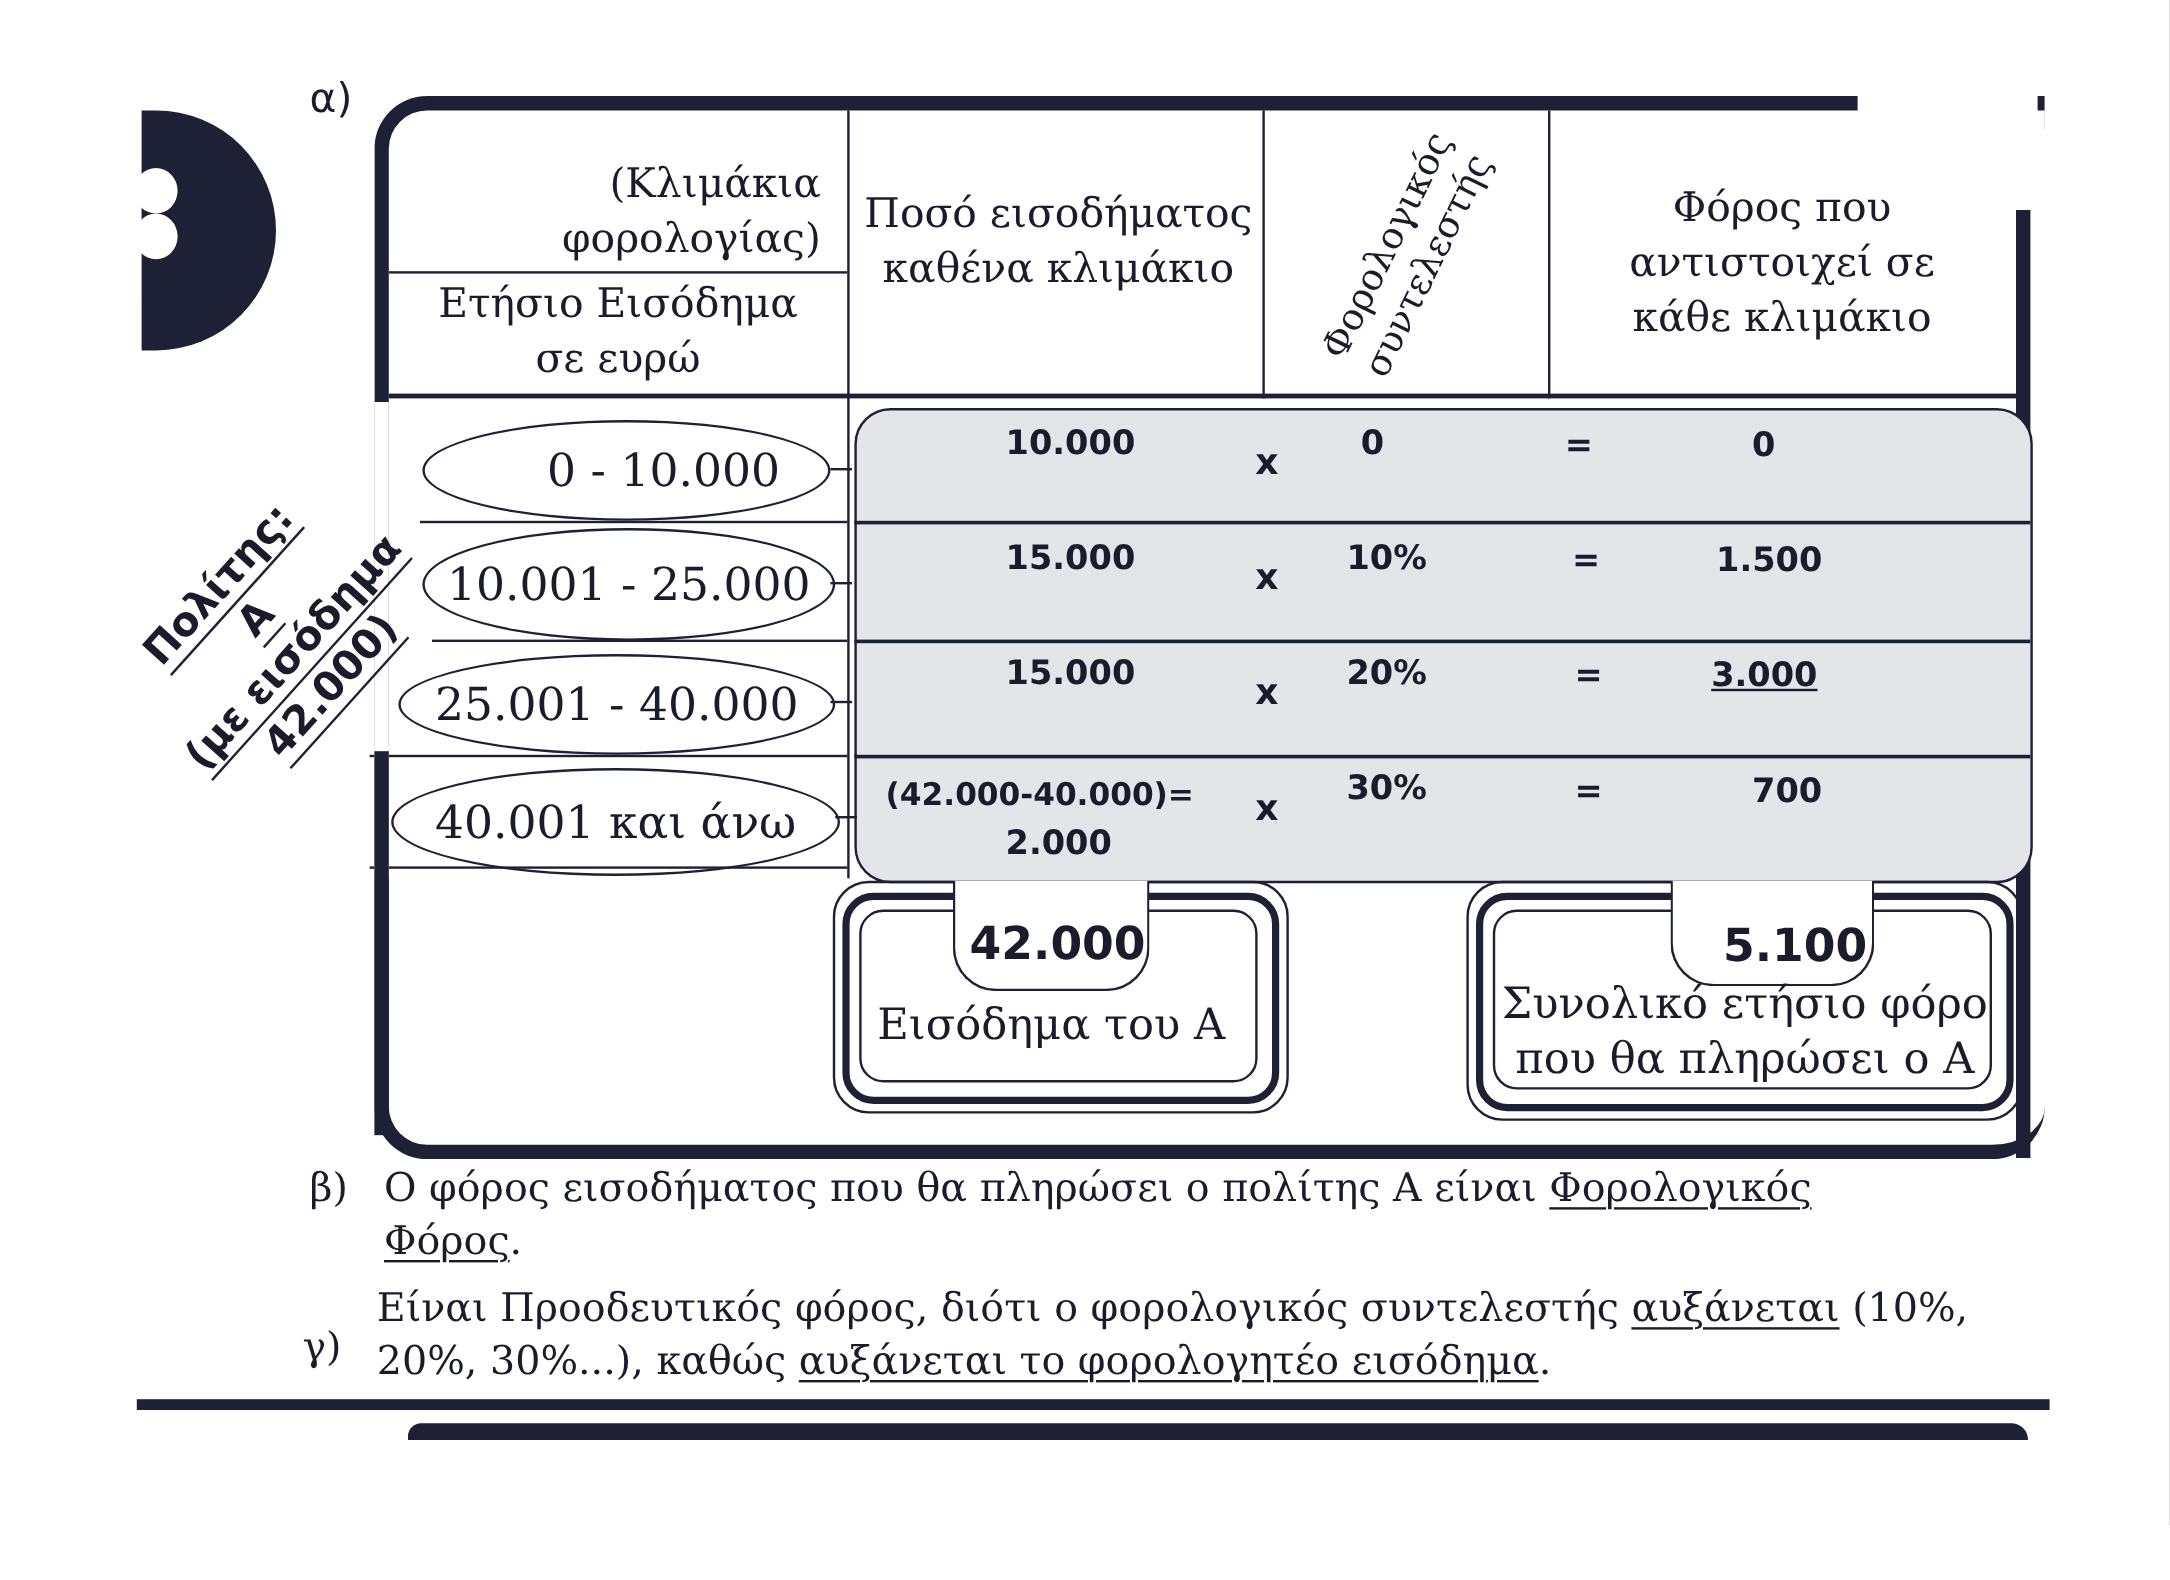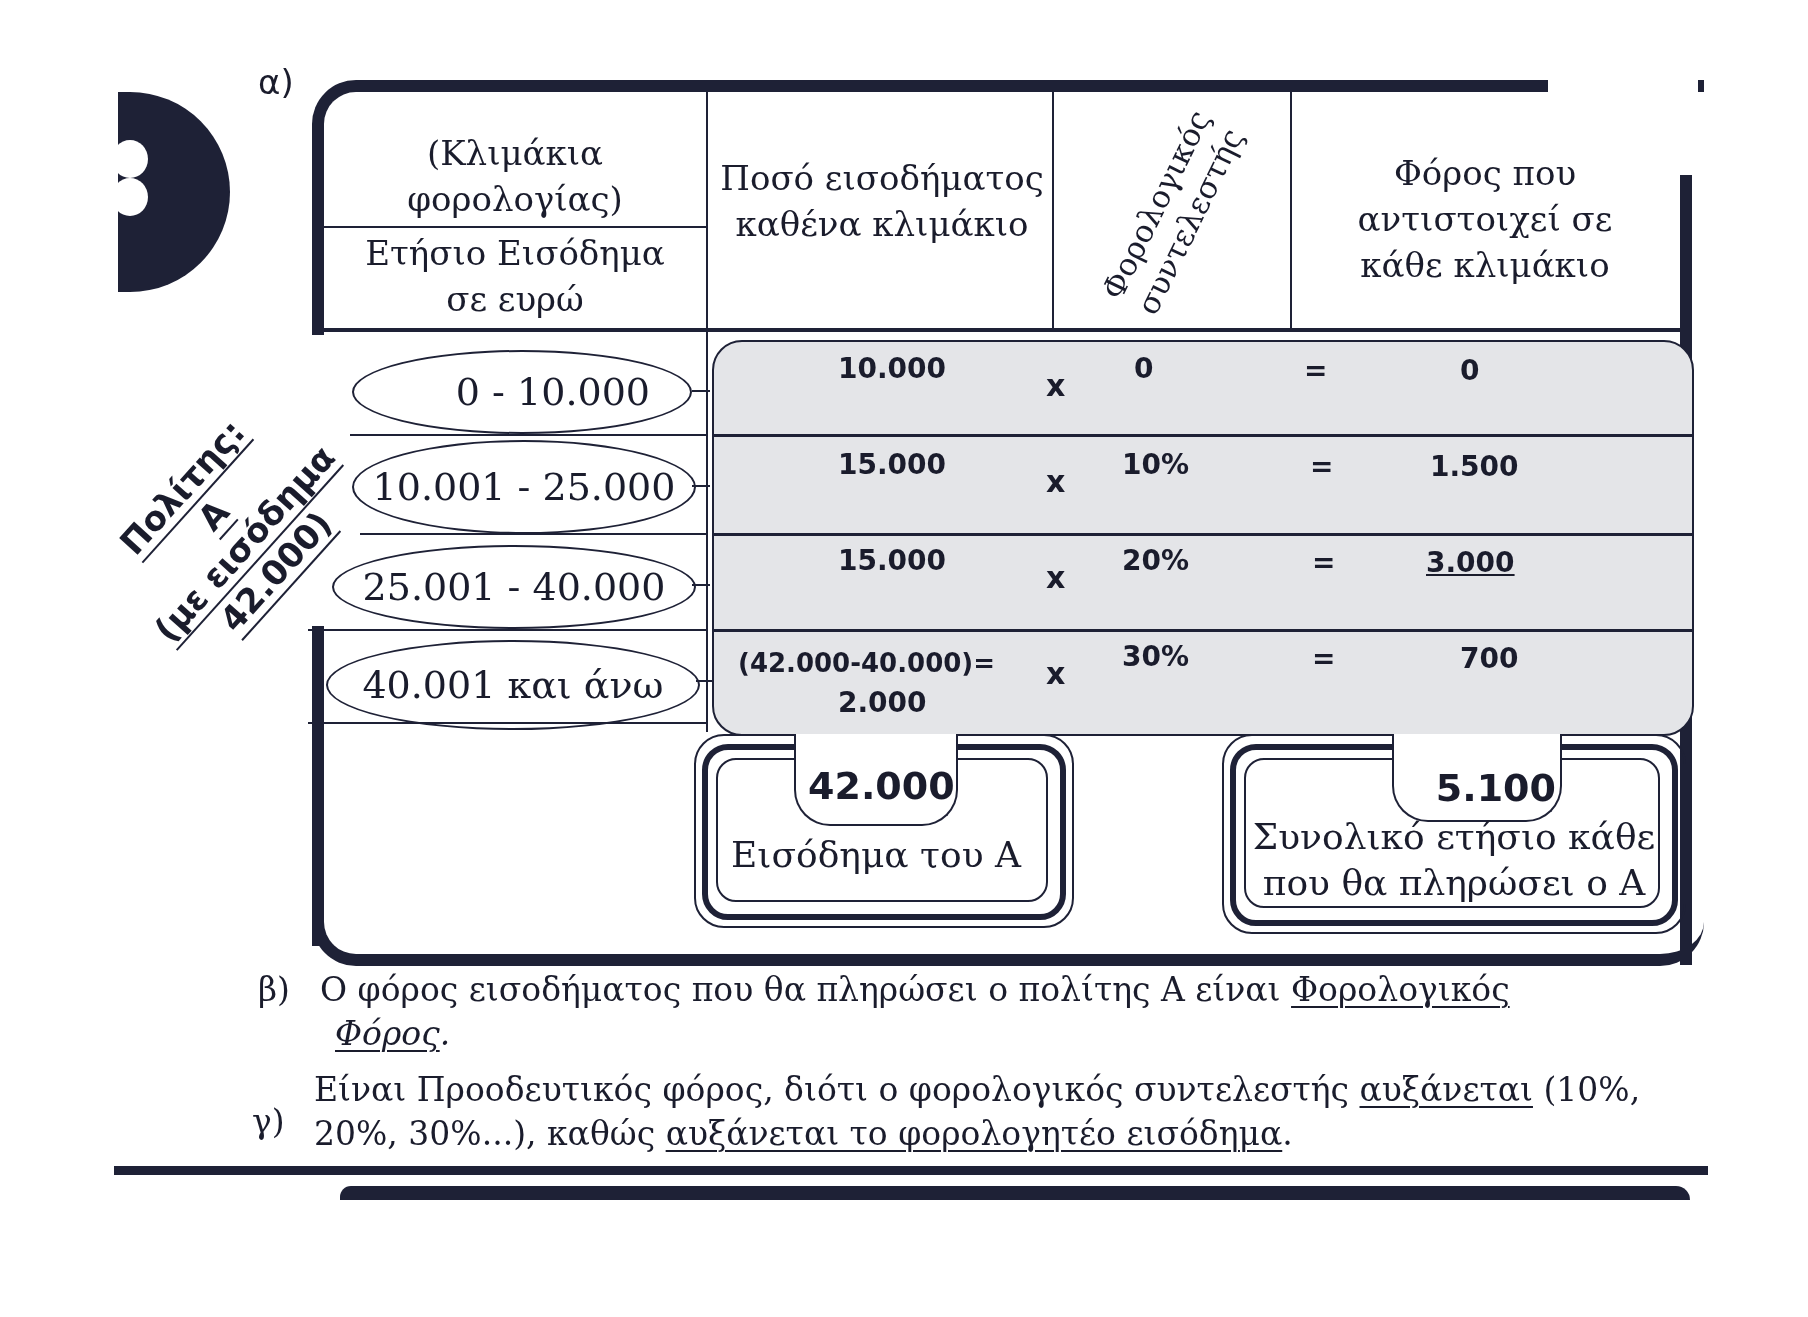--- a/index.html
+++ b/index.html
@@ -64,21 +64,21 @@
 <div class="abs frame"></div>
 <div class="abs white-cover"></div>
 <div class="abs frame-right"></div>
 
 <div class="abs vline" style="left:706px; top:92px; height:640px;"></div>
 <div class="abs vline" style="left:1052px; top:92px; height:240px;"></div>
 <div class="abs vline" style="left:1290px; top:92px; height:240px;"></div>
 <div class="abs hline" style="left:324px; top:226px; width:382px;"></div>
 <div class="abs" style="left:324px; top:328px; width:1356px; height:4px; background:#1e2136;"></div>
 
-<div class="abs hdr" style="left:330px; top:130px; width:370px;">
+<div class="abs hdr" style="left:314px; top:130px; width:370px;text-align:right;">
   <div>(Κλιμάκια</div>
   <div>φορολογίας)</div>
 </div>
 <div class="abs hdr" style="left:330px; top:230px; width:370px;">
   <div>Ετήσιο Εισόδημα</div>
   <div>σε ευρώ</div>
 </div>
 <div class="abs hdr" style="left:712px; top:155px; width:340px;">
   <div>Ποσό εισοδήματος</div>
   <div>καθένα κλιμάκιο</div>
@@ -166,30 +166,30 @@
   <div class="abs box-val" style="left:112px; top:28px; width:140px; text-align:center;">42.000</div>
   <div class="abs box-lbl" style="left:10px; top:96px; width:340px;">Εισόδημα του Α</div>
 </div>
 
 <div class="abs box-outer" style="left:1222px; top:734px; width:460px; height:196px;">
   <div class="box-mid" style="left:6px; top:8px; width:436px; height:170px;"></div>
   <div class="box-inner" style="left:20px; top:22px; width:412px; height:146px;"></div>
   <div class="tab" style="left:168px; top:-2px; width:166px; height:86px;"></div>
   <div class="abs box-val" style="left:170px; top:30px; width:162px; text-align:right;">5.100</div>
   <div class="abs box-lbl" style="left:0px; top:78px; width:460px;">
-    <div>Συνολικό ετήσιο κάθε</div>
+    <div>Συνολικό ετήσιο φόρο</div>
     <div>που θα πληρώσει ο Α</div>
   </div>
 </div>
 
 <div class="abs answer" style="left:258px; top:968px;">β)</div>
 <div class="abs answer" style="left:320px; top:968px; width:1360px;">
   <span>Ο φόρος εισοδήματος που θα πληρώσει ο πολίτης Α είναι </span><u>Φορολογικός</u>
 </div>
-<div class="abs answer" style="left:335px; top:1012px;font-style:italic;">
+<div class="abs answer" style="left:320px; top:1012px;">
   <u>Φόρος</u><span>.</span>
 </div>
 
 <div class="abs answer" style="left:252px; top:1100px;">γ)</div>
 <div class="abs answer" style="left:314px; top:1068px; width:1400px;">
   <span>Είναι Προοδευτικός φόρος, διότι ο φορολογικός συντελεστής </span><u>αυξάνεται</u><span> (10%,</span>
 </div>
 <div class="abs answer" style="left:314px; top:1112px; width:1400px;">
   <span>20%, 30%...), καθώς </span><u>αυξάνεται το φορολογητέο εισόδημα</u><span>.</span>
 </div>

